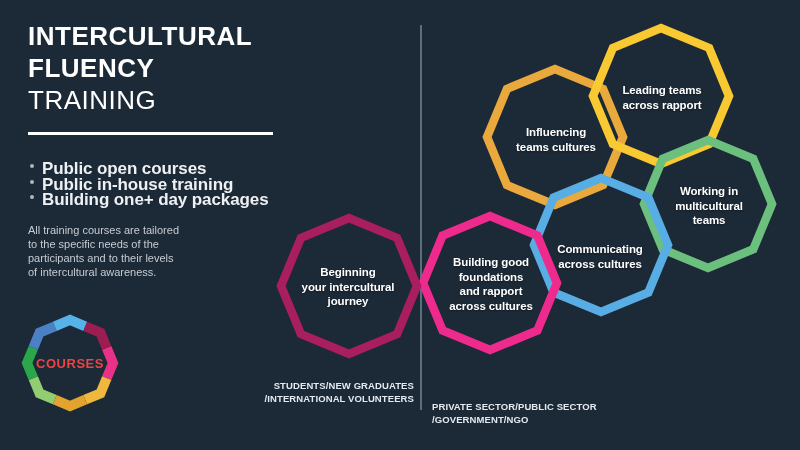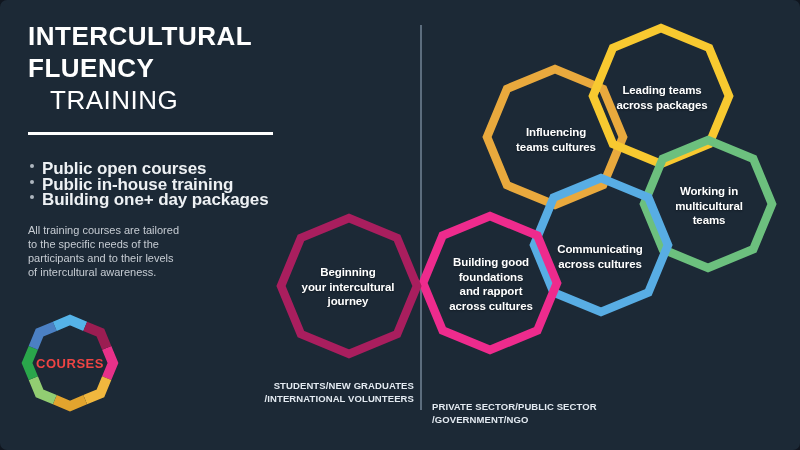--- a/index.html
+++ b/index.html
@@ -3,34 +3,33 @@
 <meta charset="utf-8">
 <style>
   html, body { margin: 0; padding: 0; background: #10161f; }
   .stage {
     position: relative;
     width: 800px;
     height: 450px;
     overflow: hidden;
     font-family: "Liberation Sans", sans-serif;
     background: #1c2936;
-    border-radius: 7px;
   }
   
   .title-block {
     position: absolute;
     left: 28px;
     top: 20px;
     color: #ffffff;
     font-size: 26px;
     line-height: 32px;
     letter-spacing: 0.5px;
   }
   .title-bold { font-weight: 700; }
-  .title-light { font-weight: 400; margin-left: 22px; }
+  .title-light { font-weight: 400; }
   .title-rule {
     position: absolute;
     left: 28px;
     top: 132px;
     width: 245px;
     height: 3px;
     background: #ffffff;
   }
   .bullets {
     position: absolute;
@@ -152,21 +151,21 @@
       <polyline points="54.79720420448923,399.7027957955108 39.59440840897846,393.40559159102156 33.29720420448923,378.2027957955108" fill="none" stroke="#92cd72" stroke-width="10"></polyline>
       <polyline points="33.29720420448923,378.2027957955108 27,363 33.297204204489226,347.7972042044892" fill="none" stroke="#2aa64b" stroke-width="10"></polyline>
       <polyline points="33.297204204489226,347.7972042044892 39.59440840897845,332.59440840897844 54.79720420448922,326.2972042044892" fill="none" stroke="#4b80c4" stroke-width="10"></polyline>
       <polyline points="54.79720420448922,326.2972042044892 69.99999999999999,320 85.20279579551075,326.2972042044892" fill="none" stroke="#55b3e8" stroke-width="10"></polyline>
       <polyline points="85.20279579551075,326.2972042044892 100.40559159102153,332.59440840897844 106.70279579551077,347.7972042044892" fill="none" stroke="#9b1d52" stroke-width="10"></polyline>
     </svg>
 
   <div class="oct-label" style="left:556px; top:139px; width:150px">Influencing
 teams cultures</div>
   <div class="oct-label" style="left:662px; top:97px; width:150px">Leading teams
-across packages</div>
+across rapport</div>
   <div class="oct-label" style="left:709px; top:206px; width:140px">Working in
 multicultural
 teams</div>
   <div class="oct-label" style="left:600px; top:256px; width:150px">Communicating
 across cultures</div>
   <div class="oct-label" style="left:491px; top:284px; width:140px">Building good
 foundations
 and rapport
 across cultures</div>
   <div class="oct-label" style="left:348px; top:287px; width:150px">Beginning

